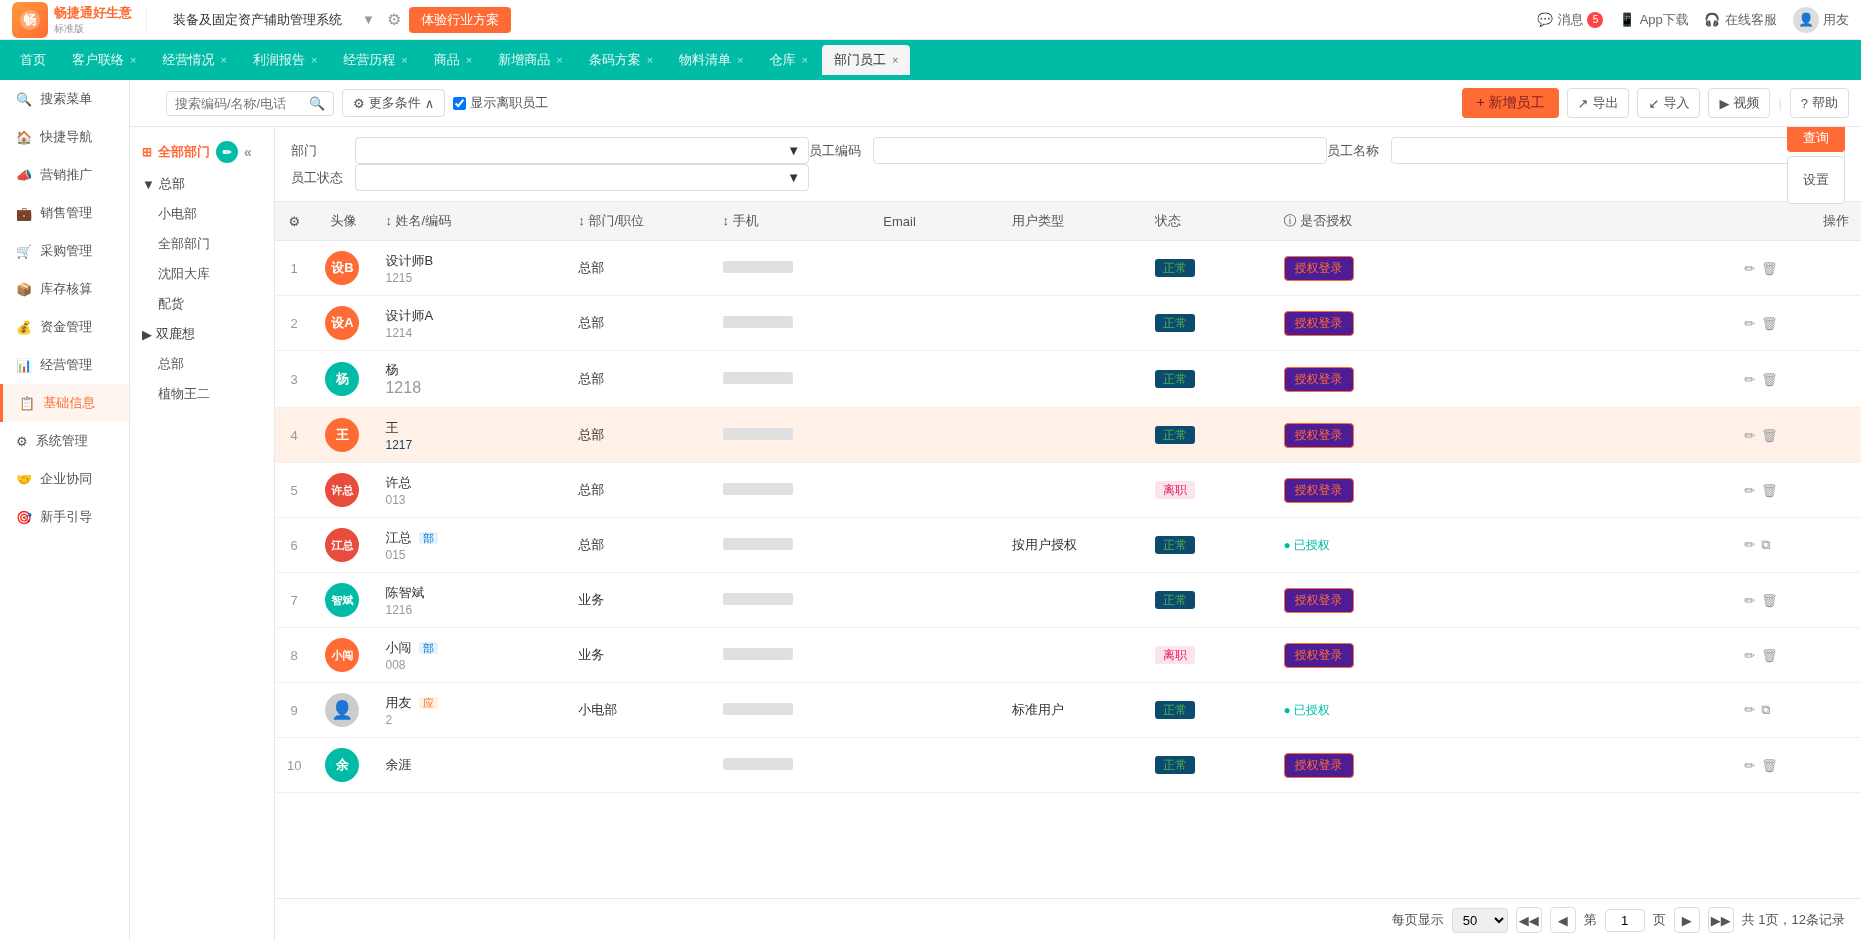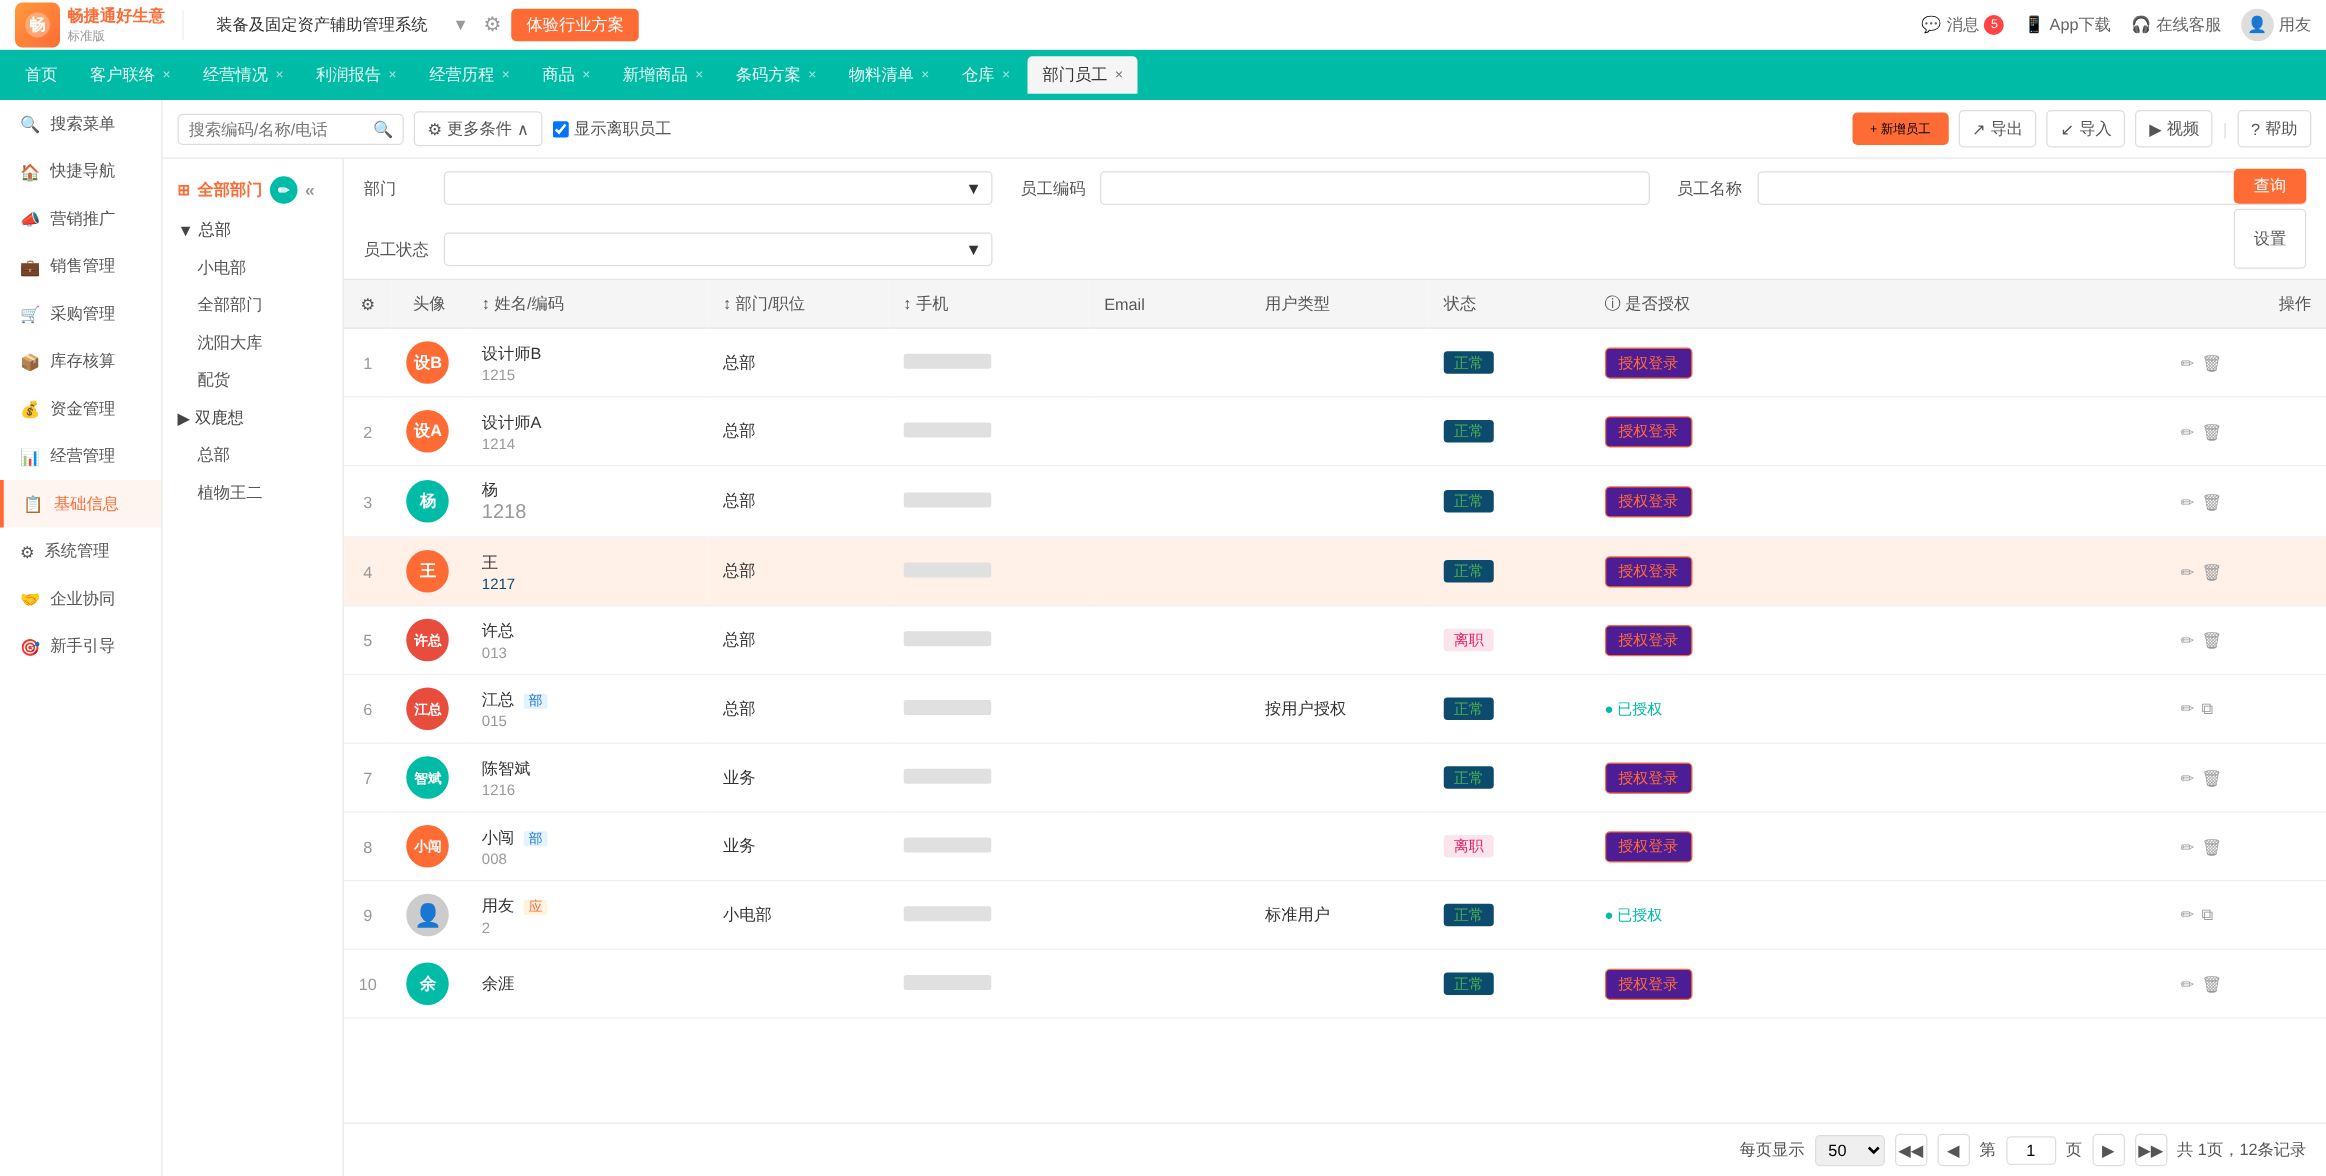--- a/index.html
+++ b/index.html
@@ -28,44 +28,44 @@
     
     .sidebar { width: 130px; background: white; border-right: 1px solid #e8e8e8; overflow-y: auto; flex-shrink: 0; }
     .sidebar-menu-item { padding: 10px 16px; color: #555; cursor: pointer; display: flex; align-items: center; gap: 8px; font-size: 13px; }
     .sidebar-menu-item.active { background: #fff5f0; color: #ff6b35; border-left: 3px solid #ff6b35; }
 
     
     .content { flex: 1; overflow: hidden; display: flex; flex-direction: column; }
 
     
     .toolbar { padding: 8px 12px; background: white; display: flex; align-items: center; gap: 8px; border-bottom: 1px solid #e8e8e8; }
-    .search-input { border: 1px solid #ddd; border-radius: 4px; padding: 4px 28px 4px 8px; width: 181px; color: #999; position: relative; }
+    .search-input { border: 1px solid #ddd; border-radius: 4px; padding: 4px 28px 4px 8px; width: 168px; color: #999; position: relative; margin-left: 24px; }
     .filter-btn { border: 1px solid #ddd; border-radius: 4px; padding: 4px 10px; background: white; cursor: pointer; color: #555; display: flex; align-items: center; gap: 4px; }
     .checkbox-label { display: flex; align-items: center; gap: 4px; color: #555; cursor: pointer; }
     .toolbar-right { margin-left: auto; display: flex; align-items: center; gap: 8px; }
-    .btn-add { background: #ff6b35; color: #000000; border: none; padding: 6px 14px; border-radius: 4px; cursor: pointer; font-size: 10px; }
+    .btn-add { background: #ff6b35; color: #7f1d1d; border: none; padding: 6px 14px; border-radius: 4px; cursor: pointer; font-size: 14px; }
     .btn-outline { border: 1px solid #ddd; background: white; padding: 5px 10px; border-radius: 4px; cursor: pointer; color: #555; font-size: 13px; display: flex; align-items: center; gap: 4px; }
 
     
     .inner-layout { display: flex; flex: 1; overflow: hidden; }
 
     
     .dept-tree { width: 145px; background: white; border-right: 1px solid #e8e8e8; padding: 8px 0; overflow-y: auto; flex-shrink: 0; }
     .dept-tree-header { padding: 6px 12px; display: flex; align-items: center; gap: 6px; cursor: pointer; color: #ff6b35; font-weight: bold; font-size: 13px; }
     .dept-edit-btn { width: 22px; height: 22px; background: #00bca6; border-radius: 50%; display: flex; align-items: center; justify-content: center; color: white; font-size: 11px; cursor: pointer; }
     .dept-collapse { color: #999; font-size: 14px; cursor: pointer; }
     .dept-item { padding: 6px 16px 6px 24px; color: #555; cursor: pointer; font-size: 13px; }
     .dept-item.parent { padding-left: 12px; font-weight: 500; color: #444; display: flex; align-items: center; gap: 4px; }
     .dept-item.child { padding-left: 28px; }
 
     
     .table-area { flex: 1; overflow: auto; display: flex; flex-direction: column; }
 
     
-    .filter-form { background: white; padding: 10px 16px; border-bottom: 1px solid #e8e8e8; display: grid; grid-template-columns: 1fr 1fr 1fr; gap: 22px; align-items: center; position: relative; }
+    .filter-form { background: white; padding: 10px 16px; border-bottom: 1px solid #e8e8e8; display: grid; grid-template-columns: 1fr 1fr 1fr; gap: 0; align-items: center; position: relative; }
     .form-row { display: flex; align-items: center; gap: 8px; }
     .form-label { color: #555; white-space: nowrap; min-width: 56px; }
     .form-input { flex: 1; border: 1px solid #ddd; border-radius: 4px; padding: 5px 8px; color: #333; }
     .form-select { flex: 1; border: 1px solid #ddd; border-radius: 4px; padding: 5px 8px; color: #333; display: flex; align-items: center; justify-content: space-between; cursor: pointer; }
     .filter-actions { position: absolute; right: 16px; top: 50%; transform: translateY(-50%); display: flex; flex-direction: column; gap: 4px; }
     .btn-query { background: #ff6b35; color: white; border: none; padding: 5px 16px; border-radius: 4px; cursor: pointer; }
     .btn-reset { background: white; color: #555; border: 1px solid #ddd; padding: 14px 14px; border-radius: 4px; cursor: pointer; }
 
     
     .data-table { flex: 1; overflow: auto; background: white; }

